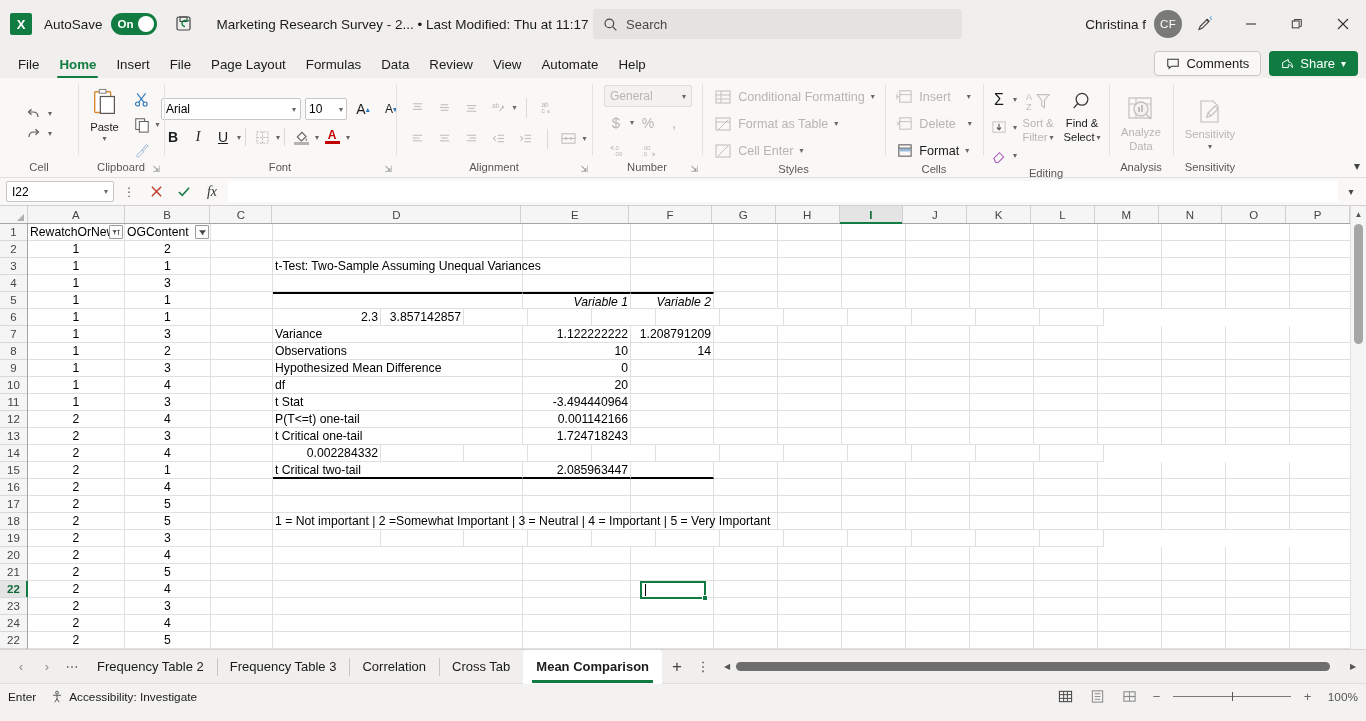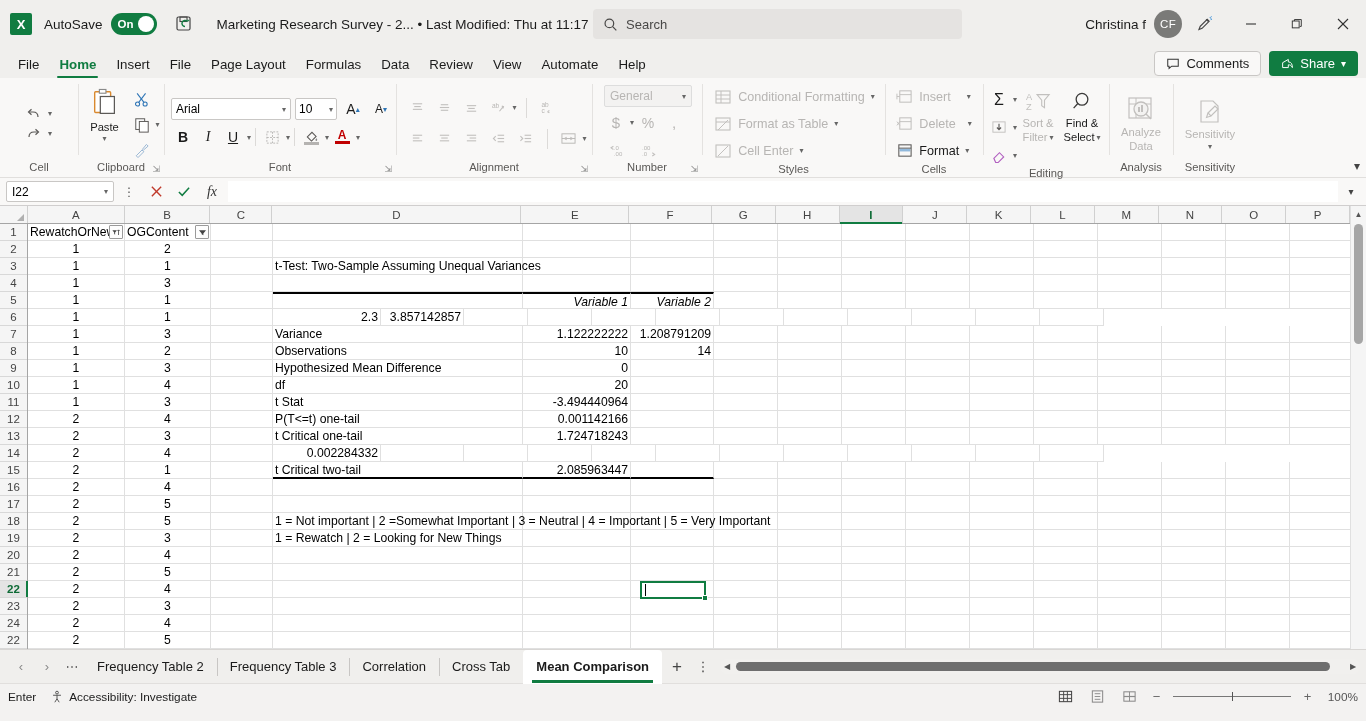--- a/index.html
+++ b/index.html
@@ -112,21 +112,21 @@
   }
   .icon-btn.dis { color: #b7b5b3; cursor: default; }
   .ib-label { font-size: 11.2px; line-height: 1.2; text-align: center; margin-top: 1px; }
   .small-row { display: flex; align-items: center; gap: 2px; }
   .chev { font-size: 8px; color: #666; }
   .gr-icon { stroke: #5a5856; fill: none; stroke-width: 1.2; }
   .dis-icon { stroke: #c2c0be; fill: none; stroke-width: 1.2; }
 
   
   .font-name-sel {
-    width: 120px; height: 22px; border: 1px solid #c9c7c5; background: #fff;
+    width: 140px; height: 22px; border: 1px solid #c9c7c5; background: #fff;
     border-radius: 2px; font-size: 12px; display: flex; align-items: center;
     padding: 8px 4px; justify-content: space-between; cursor: pointer;
   }
   .font-size-sel {
     width: 42px; height: 22px; border: 1px solid #c9c7c5; background: #fff;
     border-radius: 2px; font-size: 12px; display: flex; align-items: center;
     padding: 0 3px; justify-content: space-between; cursor: pointer;
   }
   .fbtn {
     width: 24px; height: 23px; display: flex; align-items: center;
@@ -1221,21 +1221,20 @@
           <div class="cell" style="width: 64px;">&nbsp;</div>
           <div class="cell" style="width: 64px;">&nbsp;</div>
           <div class="cell" style="width: 64px;">&nbsp;</div>
           <div class="cell" style="width: 64px;">&nbsp;</div>
           <div class="cell" style="width: 64px;">&nbsp;</div>
         </div>
         <div class="crow">
           <div class="cell num" style="width: 97px;">2</div>
           <div class="cell num" style="width: 86px;">3</div>
           <div class="cell" style="width: 62px;">&nbsp;</div>
-          <div class="cell spill" style="width: 250px;">1 = Rewatch | 2 = Looking for New Things</div>
           <div class="cell" style="width: 108px;">&nbsp;</div>
           <div class="cell" style="width: 83px;">&nbsp;</div>
           <div class="cell" style="width: 64px;">&nbsp;</div>
           <div class="cell" style="width: 64px;">&nbsp;</div>
           <div class="cell" style="width: 64px;">&nbsp;</div>
           <div class="cell" style="width: 64px;">&nbsp;</div>
           <div class="cell" style="width: 64px;">&nbsp;</div>
           <div class="cell" style="width: 64px;">&nbsp;</div>
           <div class="cell" style="width: 64px;">&nbsp;</div>
           <div class="cell" style="width: 64px;">&nbsp;</div>

